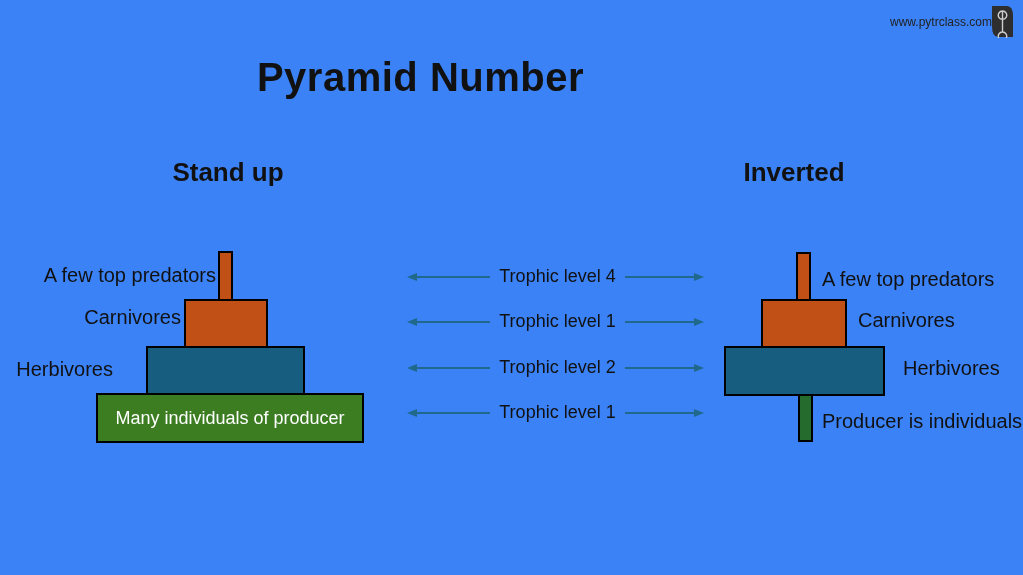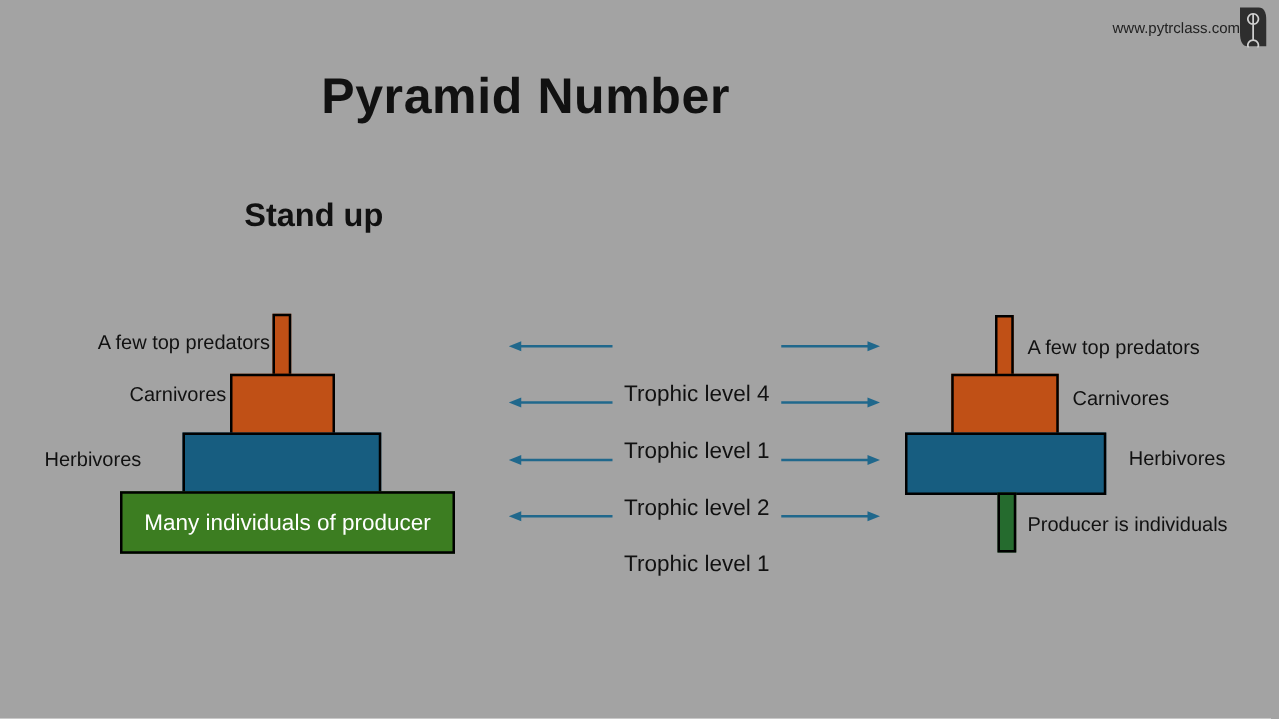--- a/index.html
+++ b/index.html
@@ -1,39 +1,39 @@
 <!DOCTYPE html>
 <html><head>
 <meta charset="utf-8">
 <style>
   html, body { margin: 0; padding: 0; background: #ffffff; }
   #slide {
     position: relative;
     width: 1023px;
     height: 575px;
-    background: #a3a3a3;
+    background: #3b82f6;
     overflow: hidden;
     font-family: "Liberation Sans", sans-serif;
     color: #111111;
   }
   .abs { position: absolute; }
   .title {
     left: 0; top: 55px; width: 841px;
     text-align: center;
     font-size: 40px;
     font-weight: 600;
     letter-spacing: 0.5px;
   }
   .col-heading {
     font-size: 26px;
     font-weight: 600;
     text-align: center;
   }
   .lbl {
-    font-size: 16px;
+    font-size: 20px;
     font-weight: 500;
     line-height: 22px;
     white-space: nowrap;
   }
   .lbl-right { text-align: right; }
   .lbl-left  { text-align: left; }
   .bar {
     position: absolute;
     box-sizing: border-box;
     border: 2px solid #000000;
@@ -45,21 +45,20 @@
     color: #ffffff;
     font-size: 18px;
     font-weight: 500;
     white-space: nowrap;
   }
   .trophic-label {
     font-size: 18px;
     font-weight: 500;
     text-align: center;
     white-space: nowrap;
-    margin-top: 39px;
   }
   .website {
     font-size: 12px;
     color: #222222;
     white-space: nowrap;
   }
   .arrow-svg { position: absolute; }
 </style>
 </head>
 <body>
@@ -69,21 +68,22 @@
   <div class="abs website" style="right:31px; top:15px;">www.pytrclass.com</div>
   <div class="abs" style="left:991px; top:5px; width:23px; height:33px;">
     <svg width="23" height="33" viewBox="0 0 23 33">
       <path d="M1 1 H16 Q22 1 22 11 V32 H7 Q1 32 1 21 Z" fill="#2e2e2e"></path>
       <path d="M11.5 6 a4.2 4.2 0 1 0 0.02 0 M11.5 6 V16.5 M11.5 27 a4.2 4.2 0 1 1 -0.02 0 M11.5 27 V16.5" stroke="#cfcfcf" stroke-width="1.4" fill="none"></path>
     </svg>
   </div>
 
   <div class="abs title">Pyramid Number</div>
 
-  <div class="abs col-heading" style="left:0; top:157px; width:456px;margin-left:23px;">Stand up</div>
+  <div class="abs col-heading" style="left:0; top:157px; width:456px;">Stand up</div>
+  <div class="abs col-heading" style="left:565px; top:157px; width:458px;">Inverted</div>
 
   <div class="bar" style="left:218px; top:251px; width:15px; height:50px; background:#C05016;"></div>
   <div class="bar" style="left:184px; top:299px; width:84px; height:50px; background:#C05016;"></div>
   <div class="bar" style="left:146px; top:346px; width:159px; height:50px; background:#175D80;"></div>
   <div class="bar bar-text" style="left:96px; top:393px; width:268px; height:50px; background:#3C7D21;">
     <span>Many individuals of producer</span>
   </div>
 
   <div class="abs lbl lbl-right" style="left:0; top:264px; width:216px;">A few top predators</div>
   <div class="abs lbl lbl-right" style="left:0; top:306px; width:181px;">Carnivores</div>

